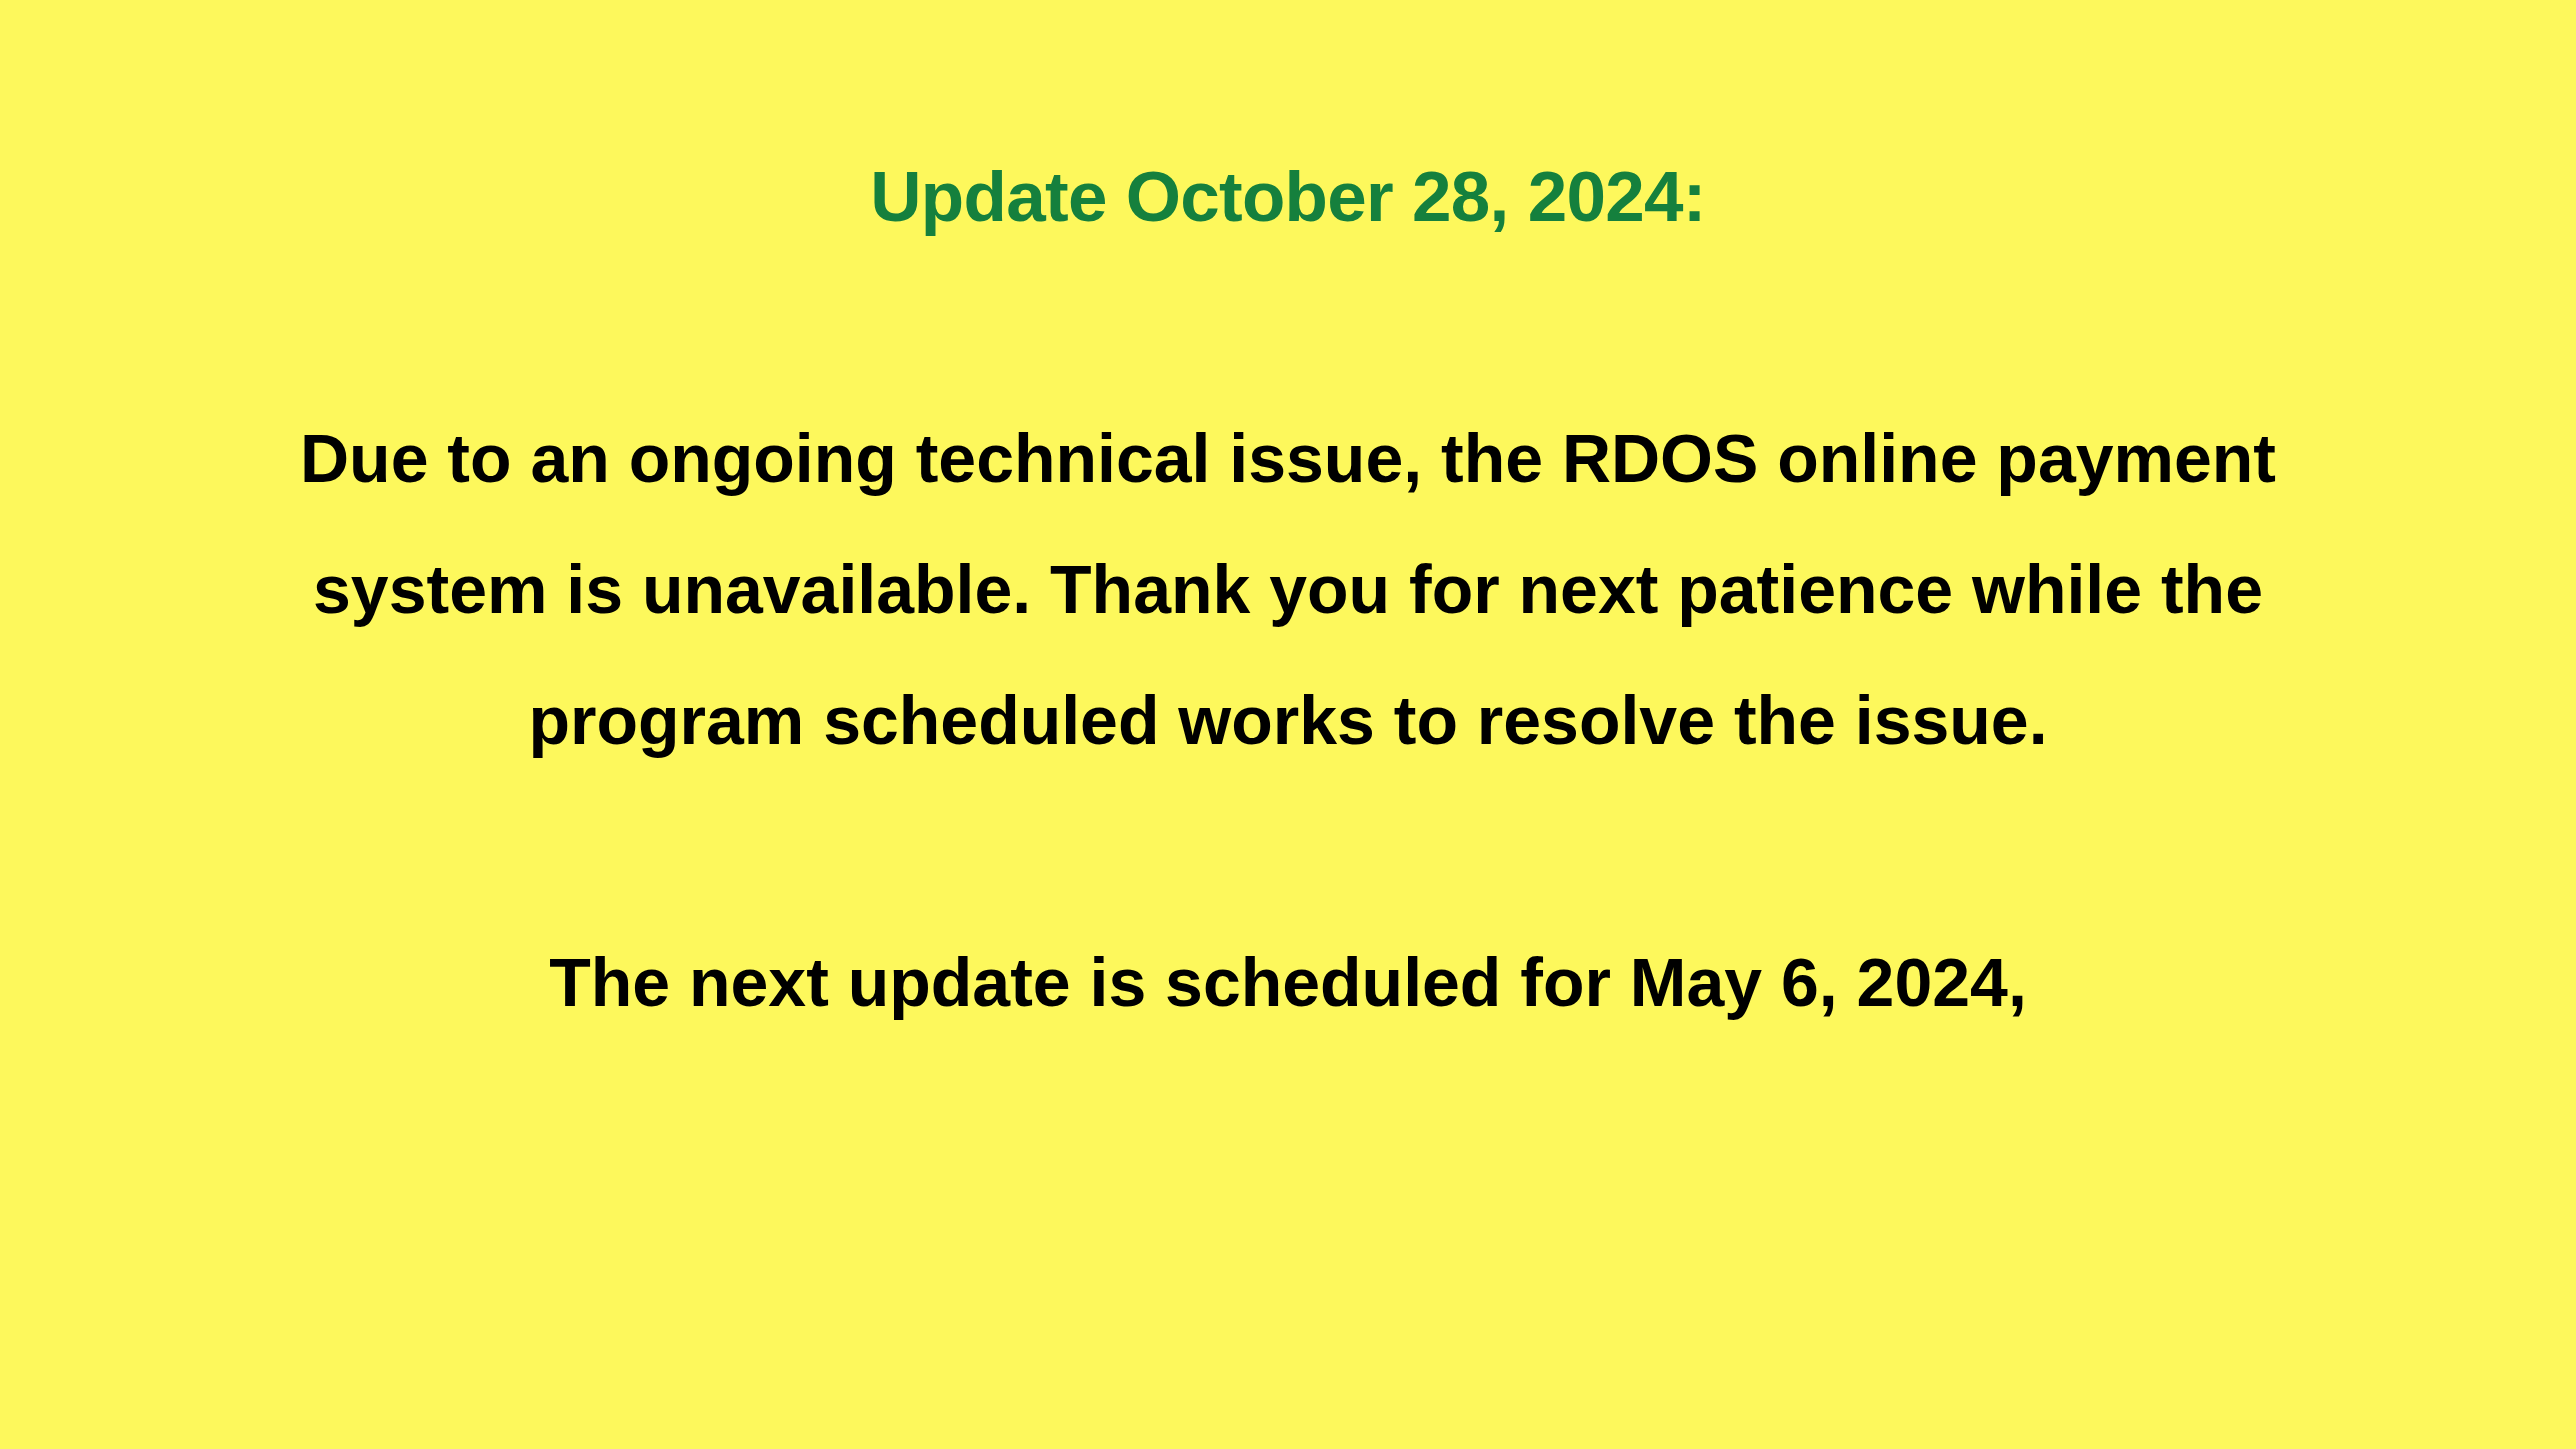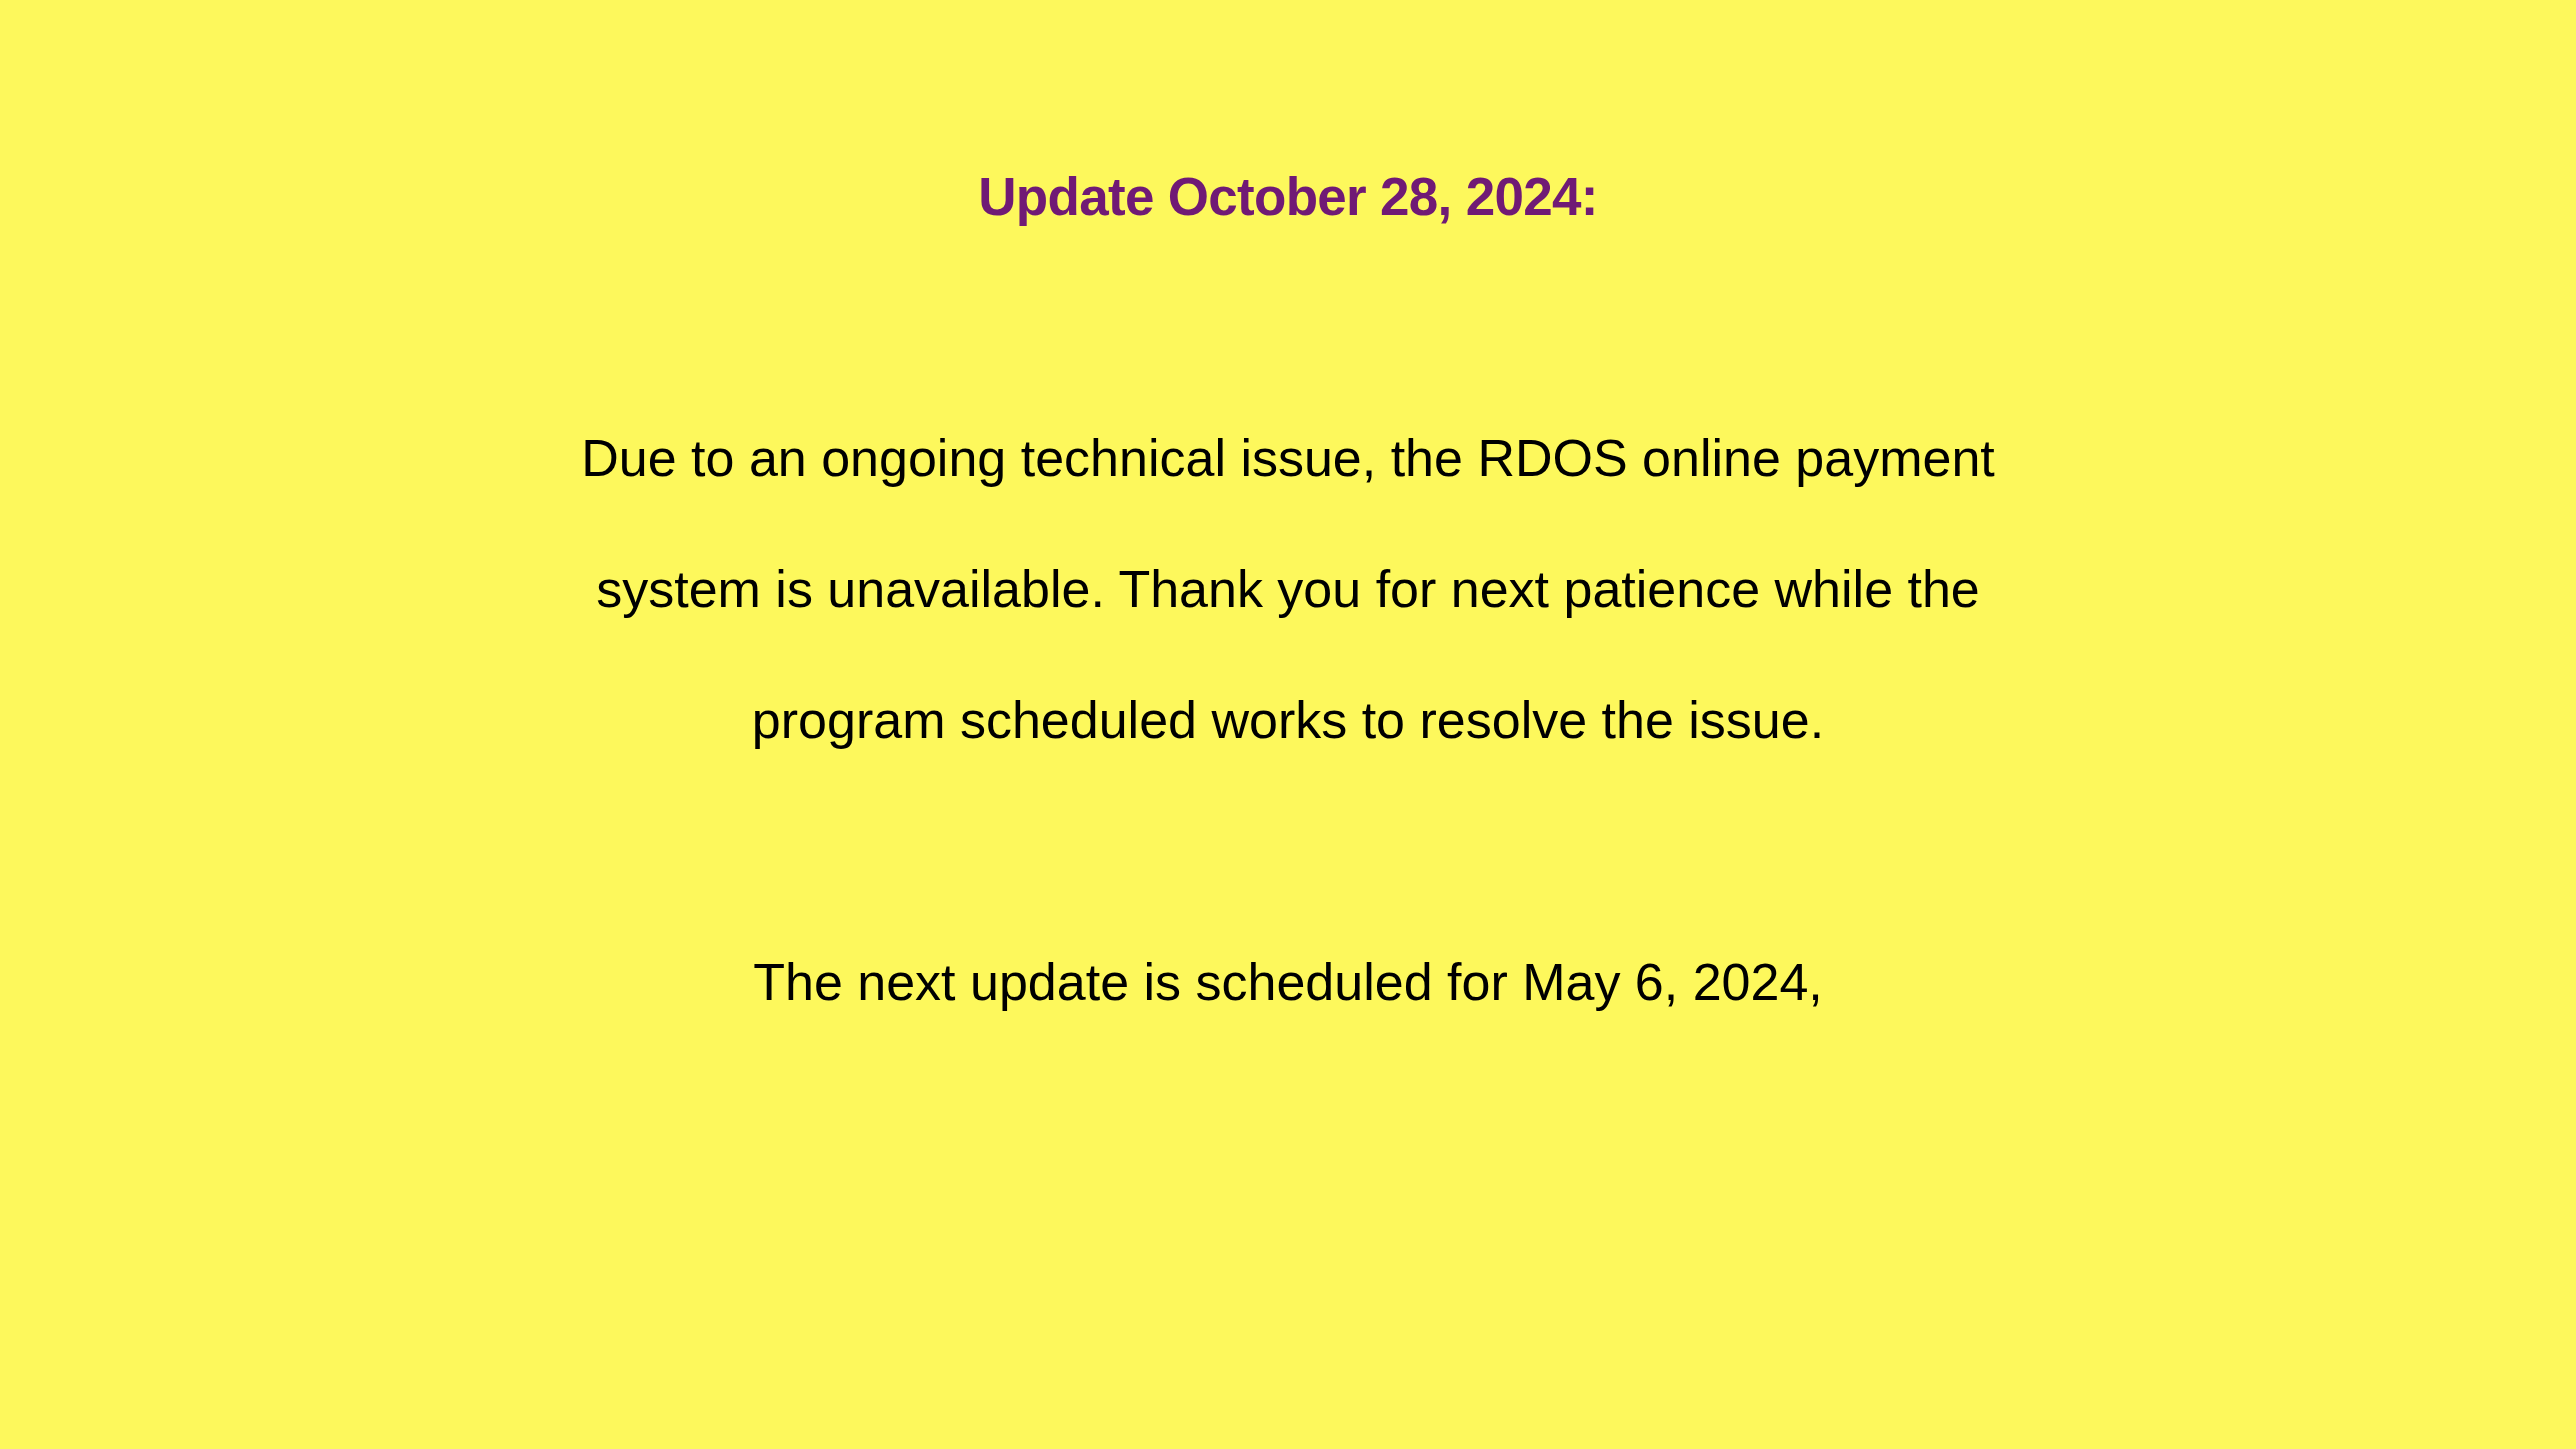--- a/index.html
+++ b/index.html
@@ -31,40 +31,40 @@
     top: 0;
     width: 2576px;
     padding: 0 99px;
     box-sizing: border-box;
     text-align: center;
   }
 
   .notice-heading {
     margin: 0;
     padding: 0;
-    font-size: 53px;
+    font-size: 71px;
     font-weight: 700;
     line-height: 131px;
     letter-spacing: -0.7px;
-    color: #701a75;
+    color: #15803d;
     text-align: center;
     white-space: nowrap;
   }
 
   .spacer-line {
     height: 131px;
     line-height: 131px;
     font-size: 76px;
   }
 
   .notice-paragraph {
     margin: 0;
     padding: 0;
-    font-size: 52px;
-    font-weight: 400;
+    font-size: 68px;
+    font-weight: 700;
     line-height: 131px;
     color: #000000;
     text-align: center;
   }
 
   .notice-line {
     display: block;
     white-space: nowrap;
   }
 </style>

